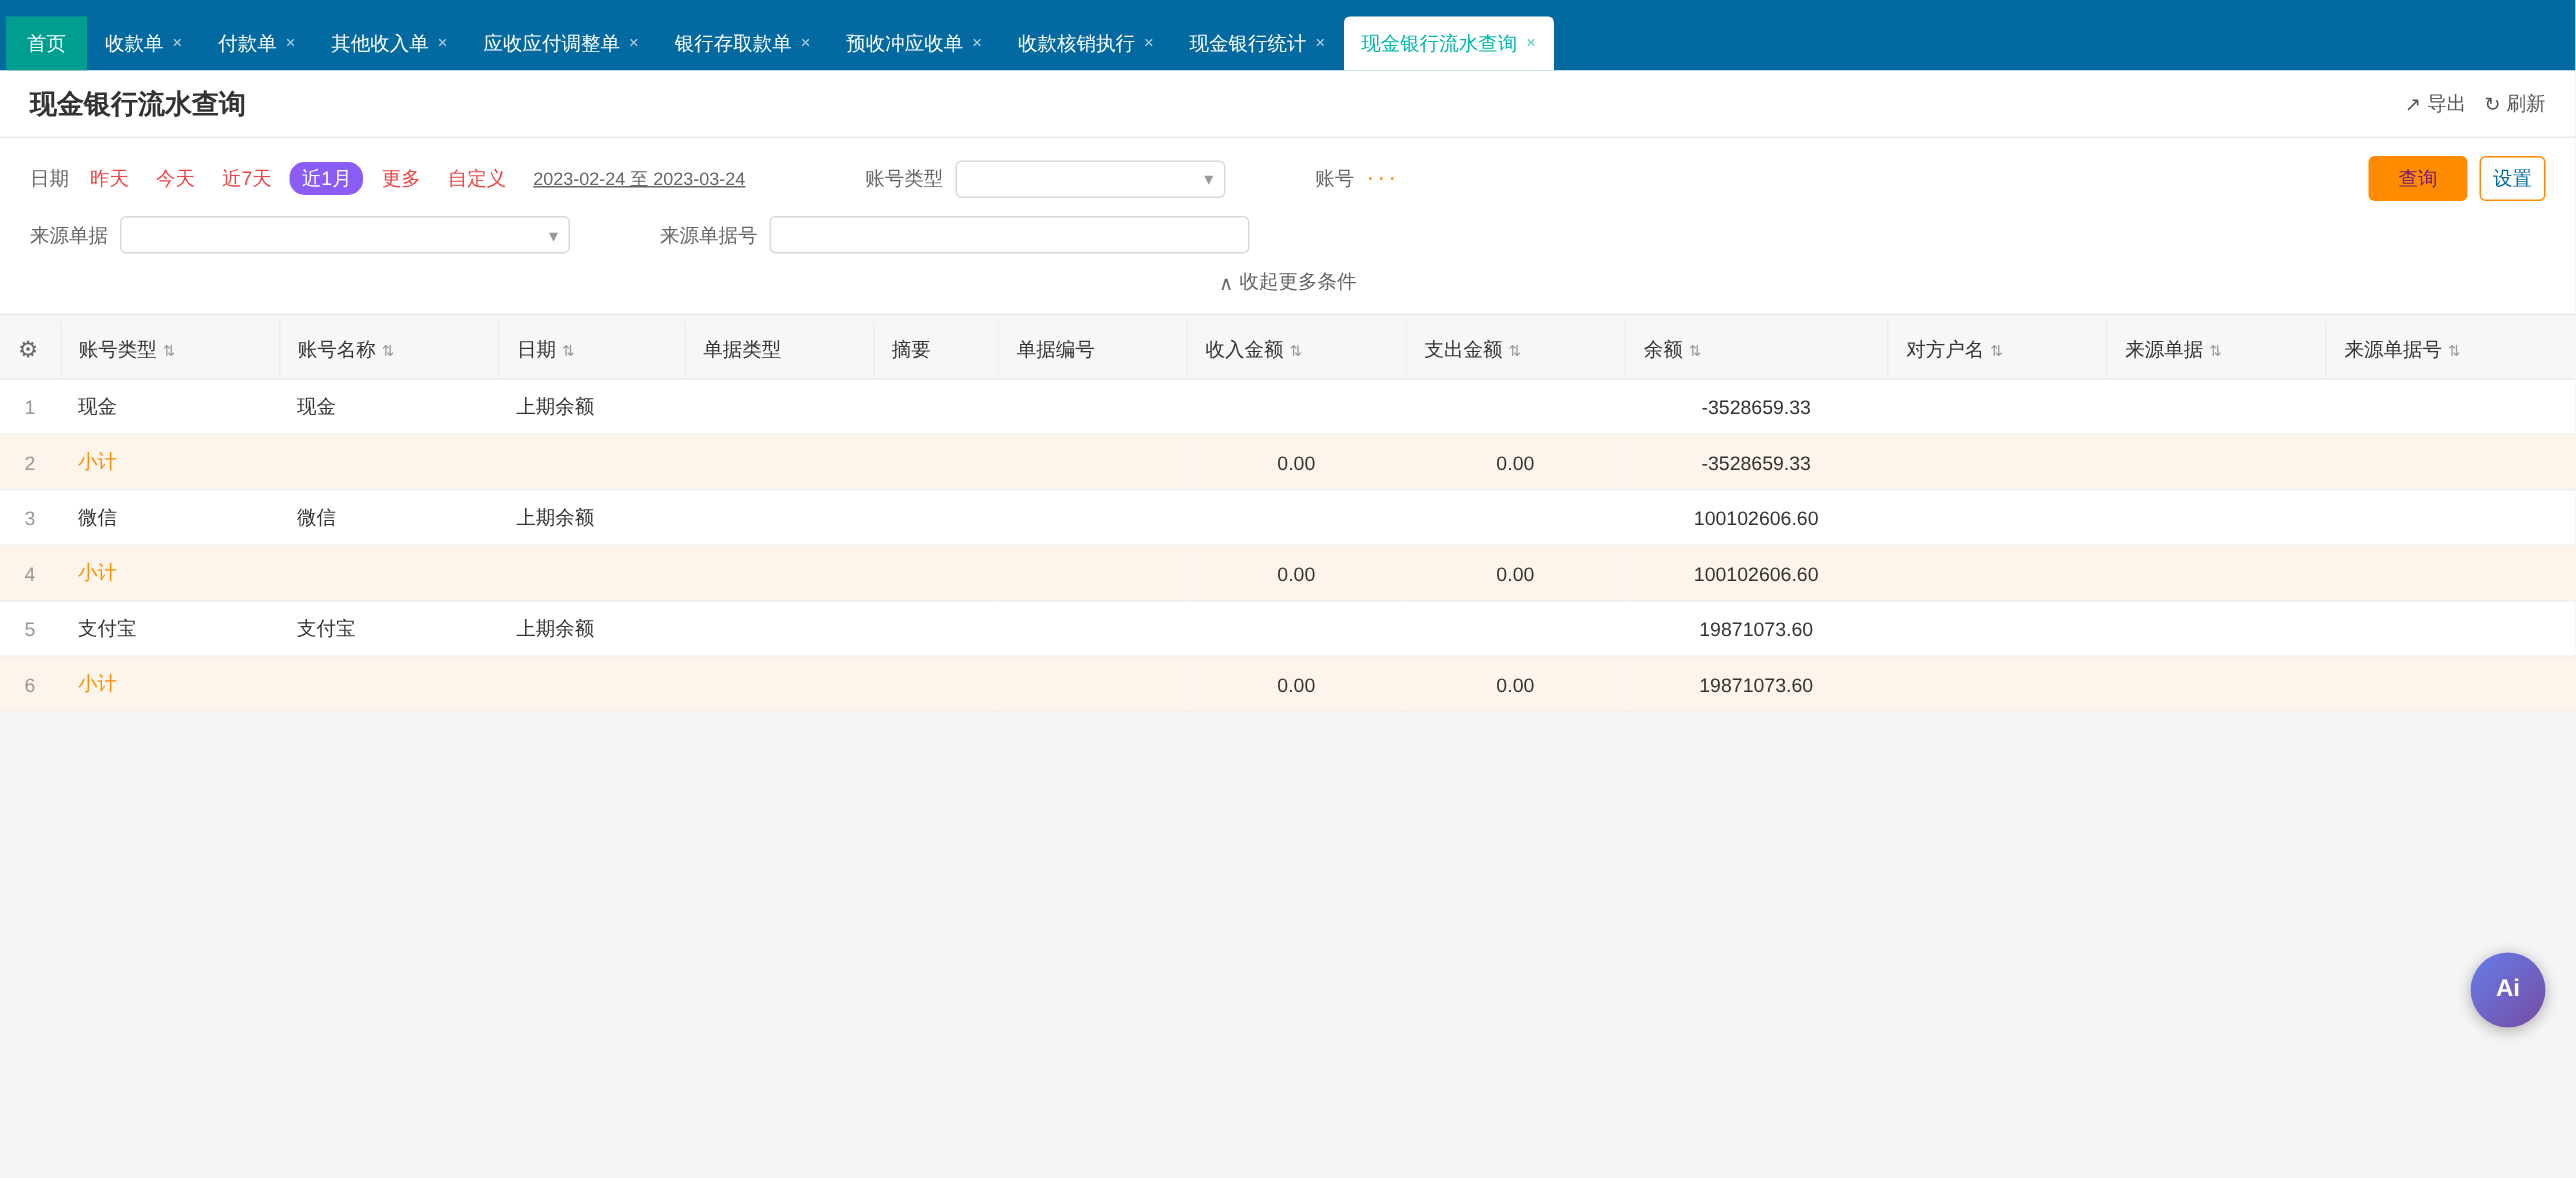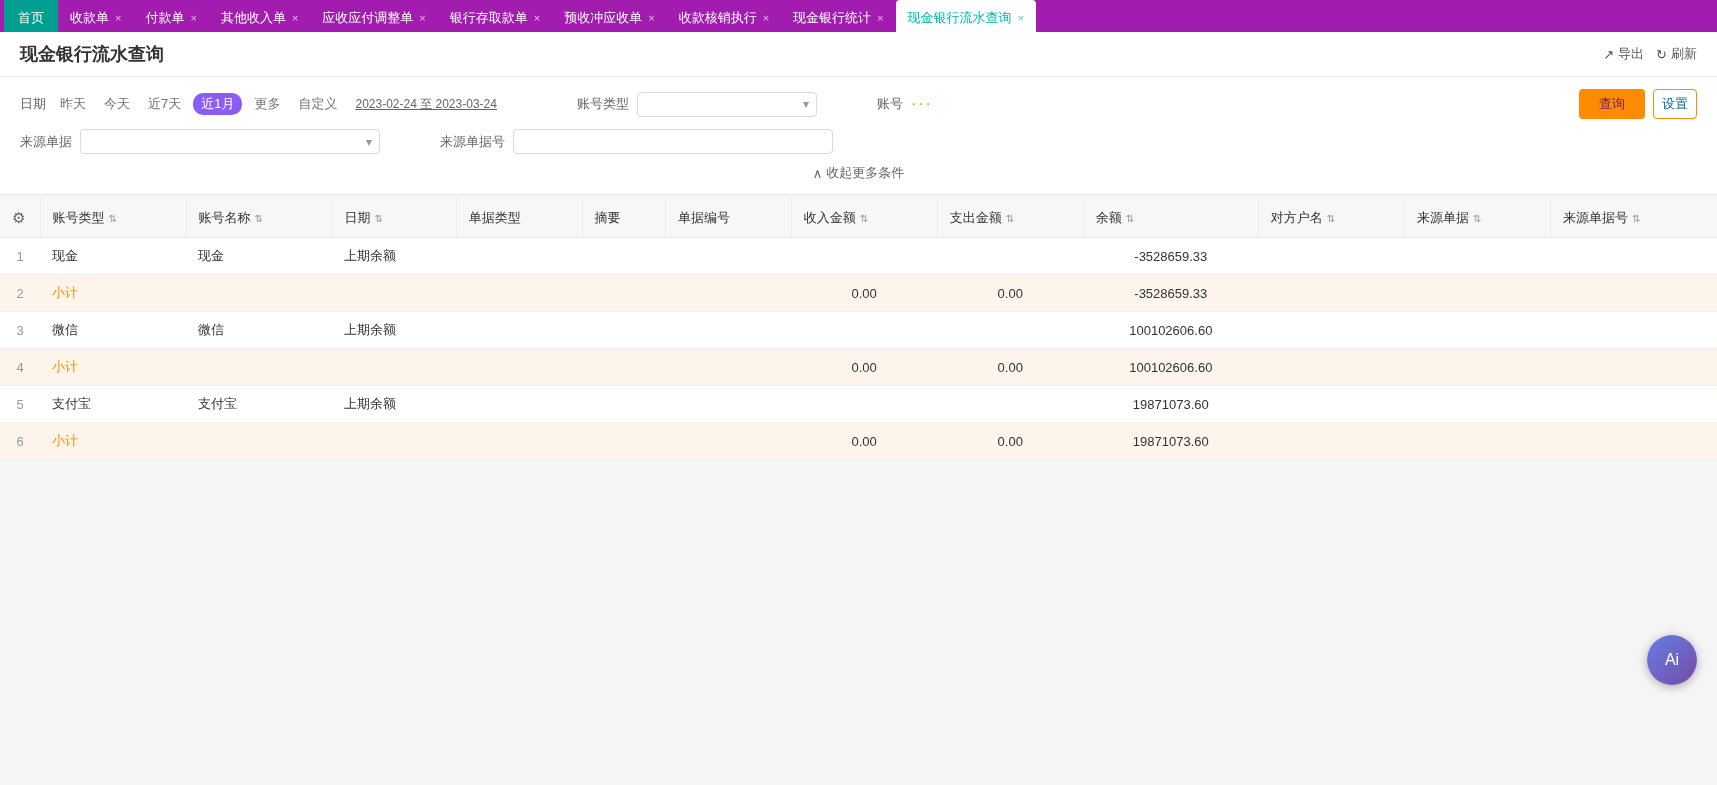--- a/index.html
+++ b/index.html
@@ -1,23 +1,23 @@
 <!DOCTYPE html>
 <html><head>
   <meta charset="utf-8">
   <style>
     * { box-sizing: border-box; margin: 0; padding: 0; }
     body { font-family: 'Microsoft YaHei', Arial, sans-serif; font-size: 13px; background: #f5f5f5; color: #333; }
 
     
     .top-nav {
-      background: #a21caf;
-      display: flex;
-      align-items: flex-start;
-      height: 32px;
+      background: #0369a1;
+      display: flex;
+      align-items: flex-end;
+      height: 47px;
       padding: 0 4px;
       overflow: hidden;
     }
     .nav-item {
       padding: 0 12px;
       height: 36px;
       display: flex;
       align-items: center;
       color: #fff;
       cursor: pointer;
@@ -96,21 +96,21 @@
       font-size: 13px;
     }
     .date-options {
       display: flex;
       align-items: center;
       gap: 6px;
     }
     .date-opt {
       padding: 2px 6px;
       cursor: pointer;
-      color: #737373;
+      color: #ef4444;
       font-size: 13px;
       border-radius: 3px;
     }
     .date-opt.active {
       background: #8b5cf6;
       color: #fff;
       border-radius: 10px;
       padding: 2px 8px;
     }
     .date-range-text {
@@ -253,21 +253,21 @@
       bottom: 100px;
       background: linear-gradient(135deg, #667eea, #764ba2);
       color: #fff;
       border-radius: 50%;
       width: 50px;
       height: 50px;
       display: flex;
       align-items: center;
       justify-content: center;
       font-size: 16px;
-      font-weight: normal;
+      font-weight: bold;
       cursor: pointer;
       box-shadow: 0 2px 10px rgba(0,0,0,0.3);
     }
   </style>
 </head>
 <body>
 
 <div class="top-nav">
   <div class="nav-home">首页</div>
 

